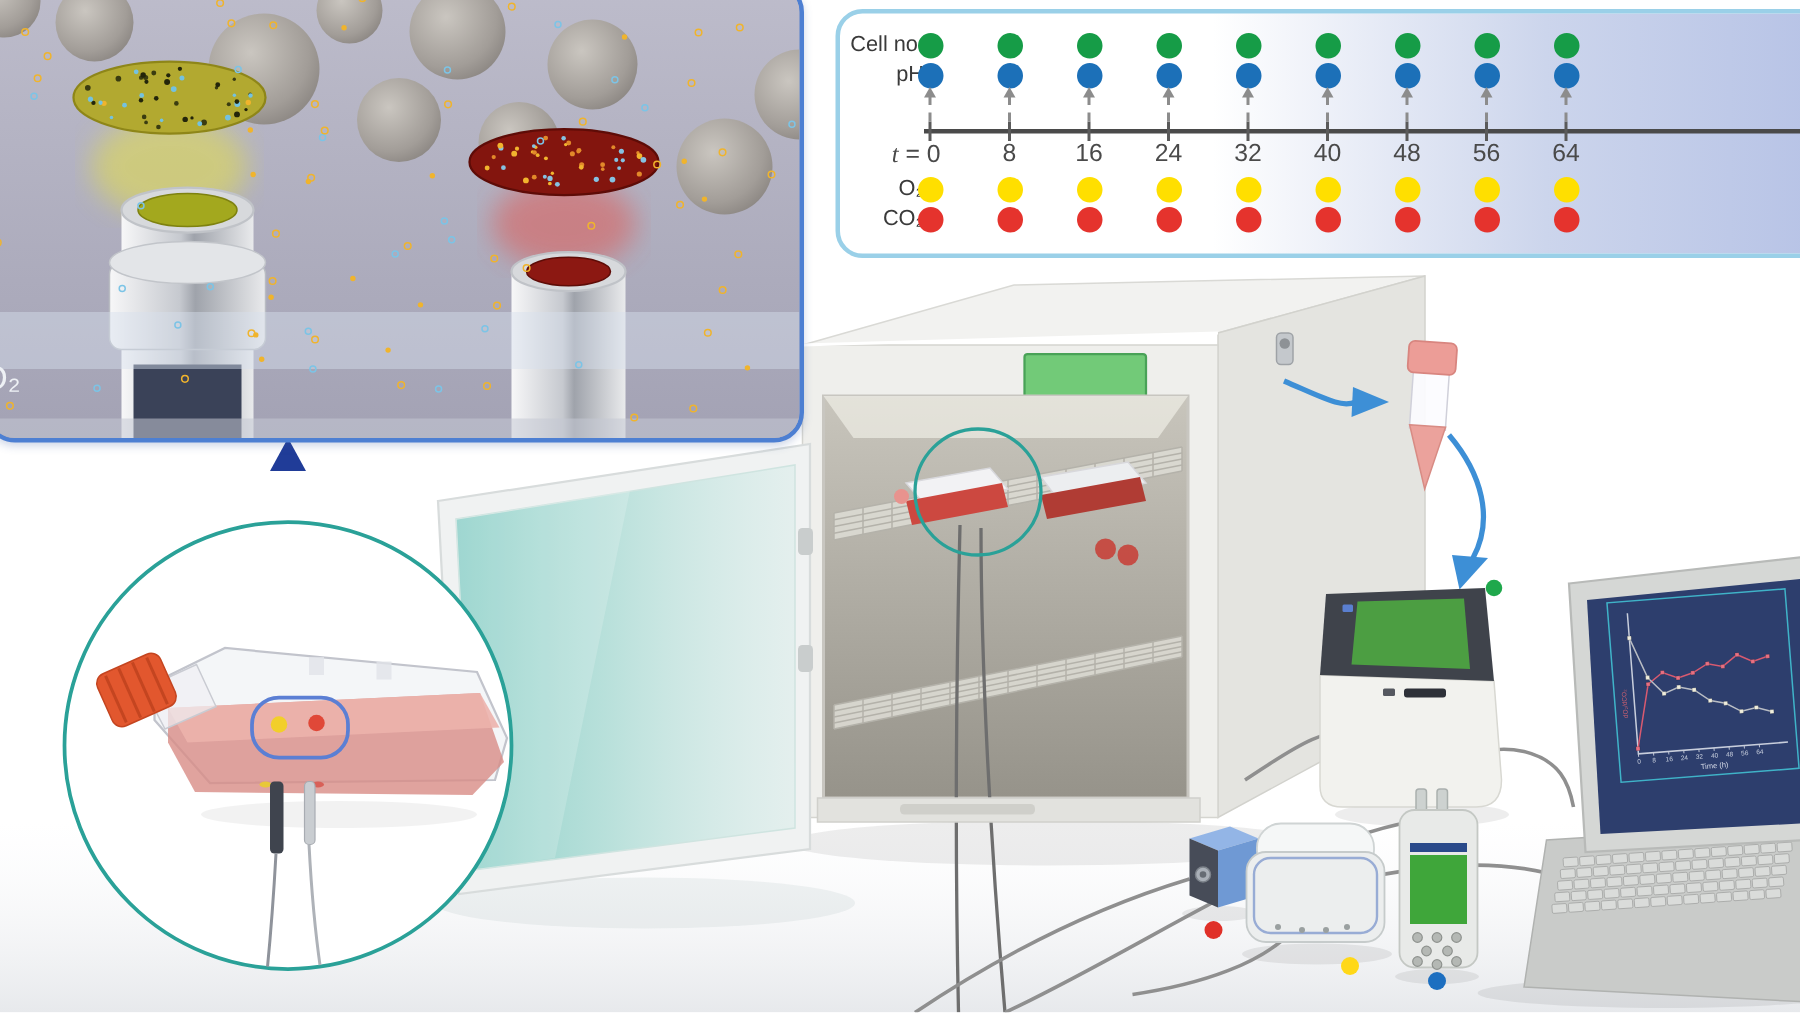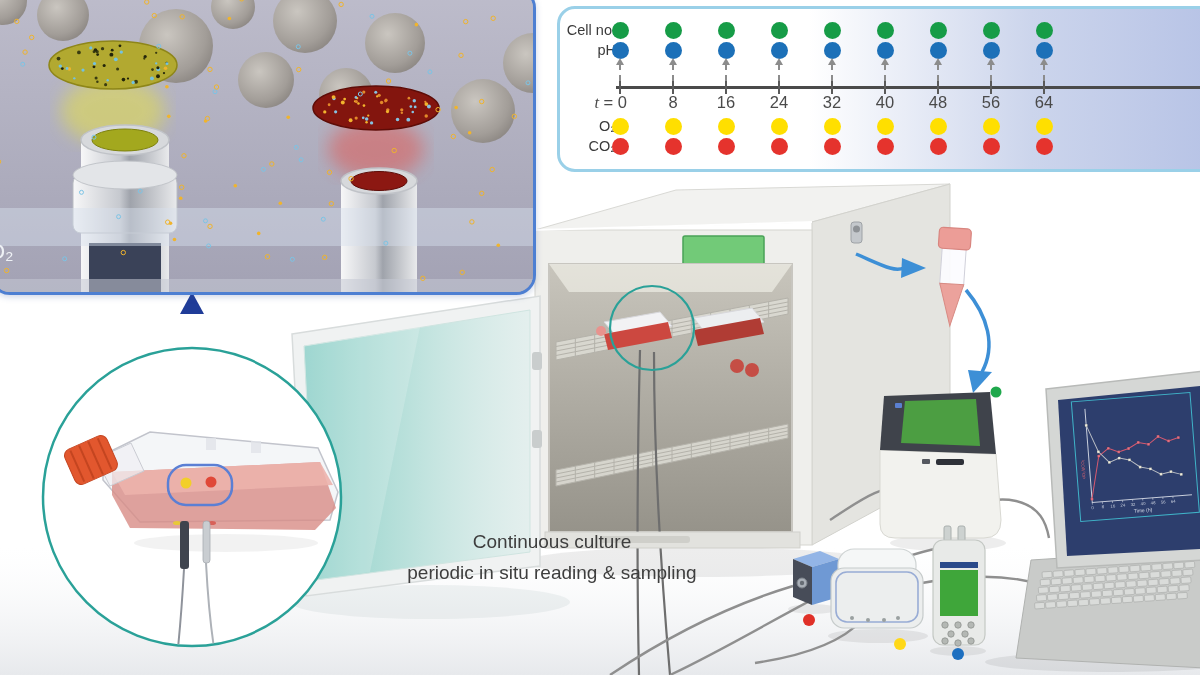--- a/index.html
+++ b/index.html
@@ -350,24 +350,20 @@
         <circle cx="951" cy="634" r="3.2"></circle>
           <circle cx="965" cy="634" r="3.2"></circle>
         <circle cx="945" cy="641" r="3.2"></circle>
           <circle cx="958" cy="643" r="3.2"></circle>
           <circle cx="971" cy="641" r="3.2"></circle>
       </g>
     </g>
     <circle id="dot-ph" cx="958" cy="654" r="6" fill="#1d6fc0"></circle>
   </svg>
 
-  <div id="caption">
-    <div class="cap1">Continuous culture</div>
-    <div class="cap2">periodic in situ reading &amp; sampling</div>
-  </div>
 
   <div id="circle-inset">
     <svg width="312" height="312" viewBox="0 0 312 312">
       <defs>
           <clipPath id="circ">
             <circle cx="156" cy="154" r="148"></circle>
           </clipPath>
         </defs>
       <circle cx="156" cy="154" r="149" fill="#ffffff" stroke="#2aa198" stroke-width="2.5"></circle>
       <g clip-path="url(#circ)">

